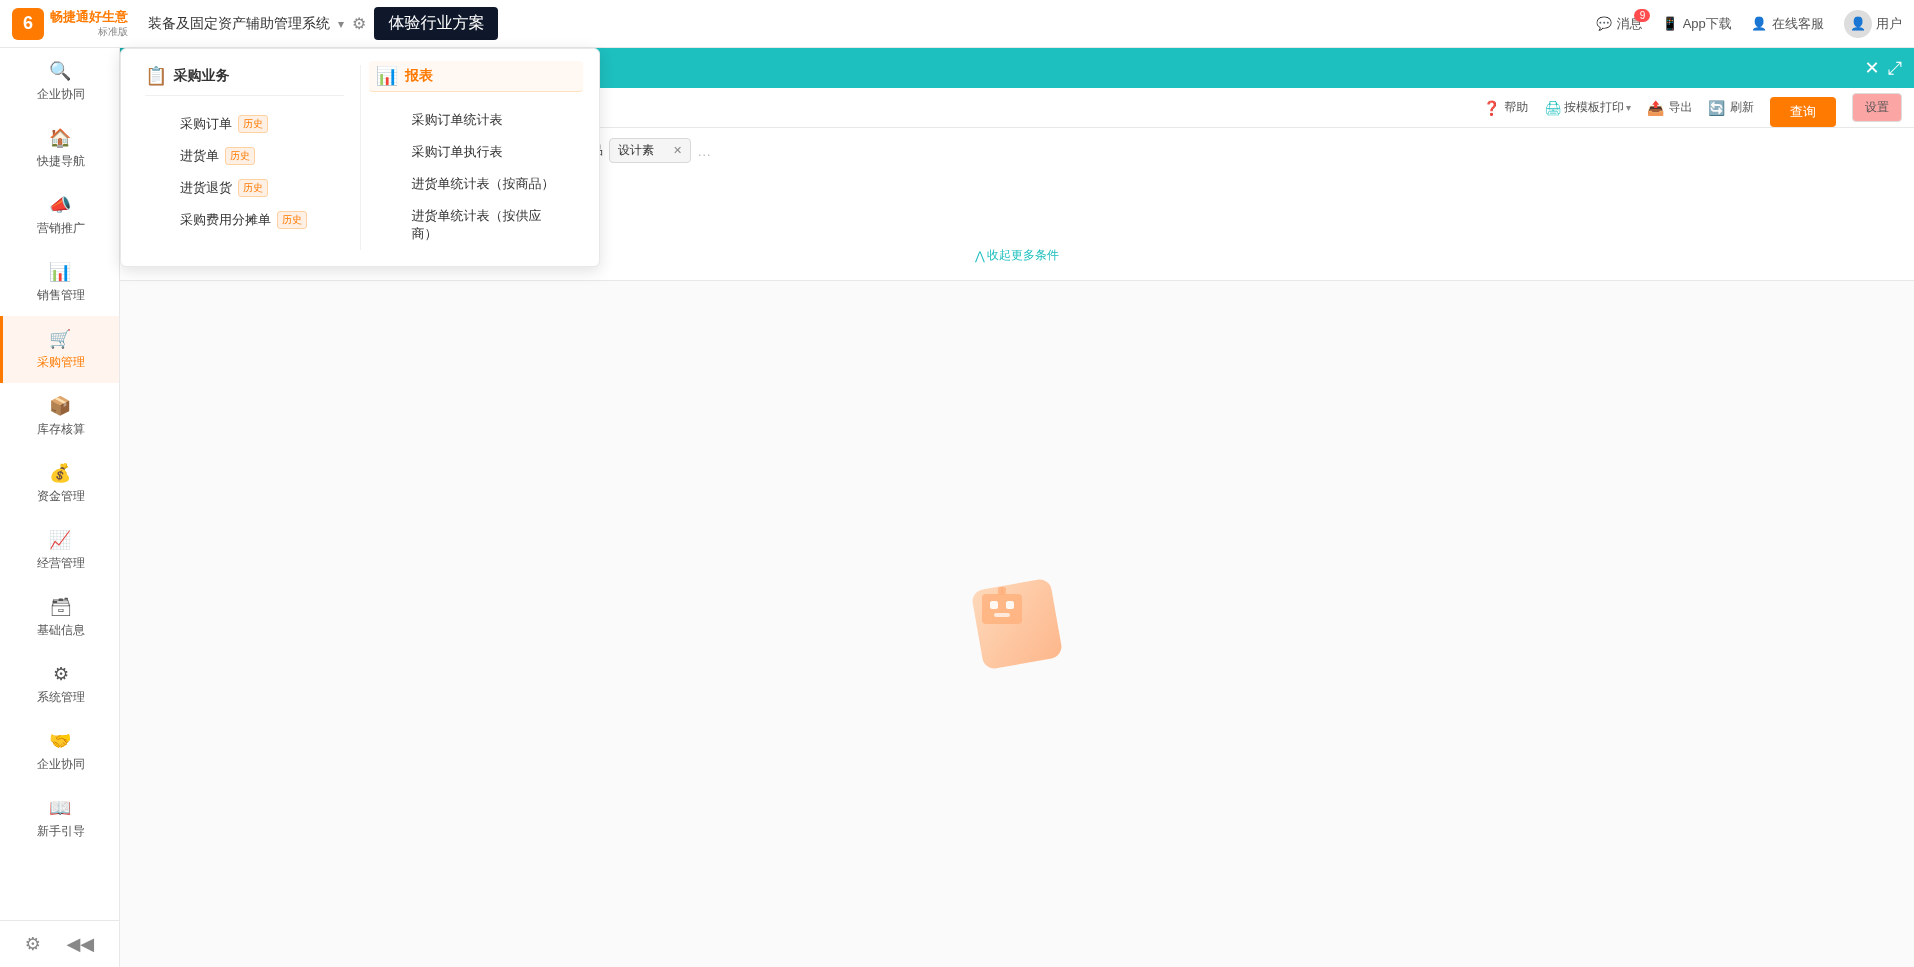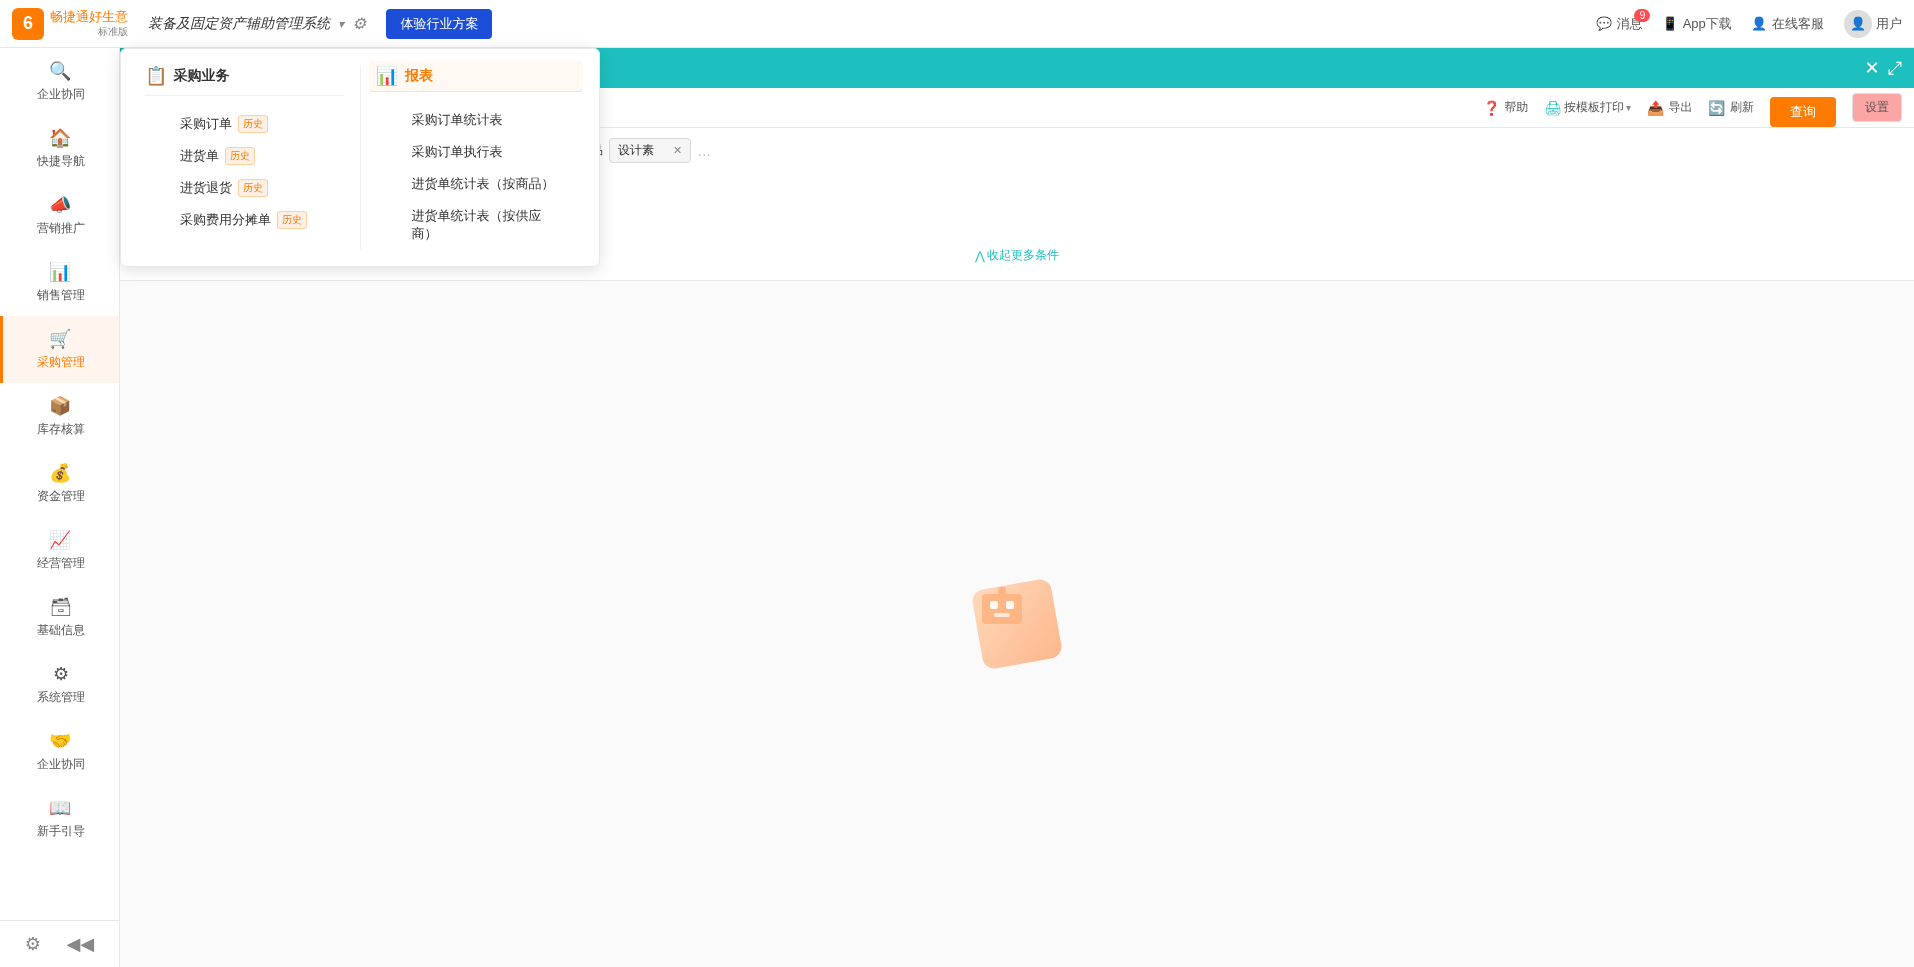--- a/index.html
+++ b/index.html
@@ -23,32 +23,32 @@
       gap: 6px;
     }
     .logo-icon {
       width: 32px; height: 32px;
       background: #ff7a00;
       border-radius: 6px;
       display: flex; align-items: center; justify-content: center;
       color: white; font-size: 18px; font-weight: bold;
     }
     .logo-text { font-size: 11px; color: #555; line-height: 1.3; }
-    .logo-text .line1 { color: #ff7a00; font-weight: normal; font-size: 13px; }
+    .logo-text .line1 { color: #ff7a00; font-weight: bold; font-size: 13px; }
     .logo-text .line2 { color: #888; font-size: 10px; text-align: right; }
 
     .nav-system {
-      display: flex; align-items: center; gap: 8px; margin-left: 16px; font-style: italic;
+      display: flex; align-items: center; gap: 8px; margin-left: 16px;
     }
     .nav-system-title { font-size: 14px; color: #333; }
     .nav-system-arrow { color: #888; font-size: 12px; }
     .nav-system-gear { color: #888; font-size: 16px; cursor: pointer; }
     .btn-industry {
-      background: #1d4ed8; color: white; border: none; border-radius: 4px;
-      padding: 6px 14px; font-size: 13px; cursor: pointer; margin-left: 20px;
+      background: #0f172a; color: white; border: none; border-radius: 4px;
+      padding: 6px 14px; font-size: 16px; cursor: pointer; margin-left: 8px;
     }
 
     .top-bar-right {
       margin-left: auto; display: flex; align-items: center; gap: 20px;
     }
     .top-bar-right-item {
       display: flex; align-items: center; gap: 4px; color: #555; font-size: 13px; cursor: pointer;
       position: relative;
     }
     .badge {

